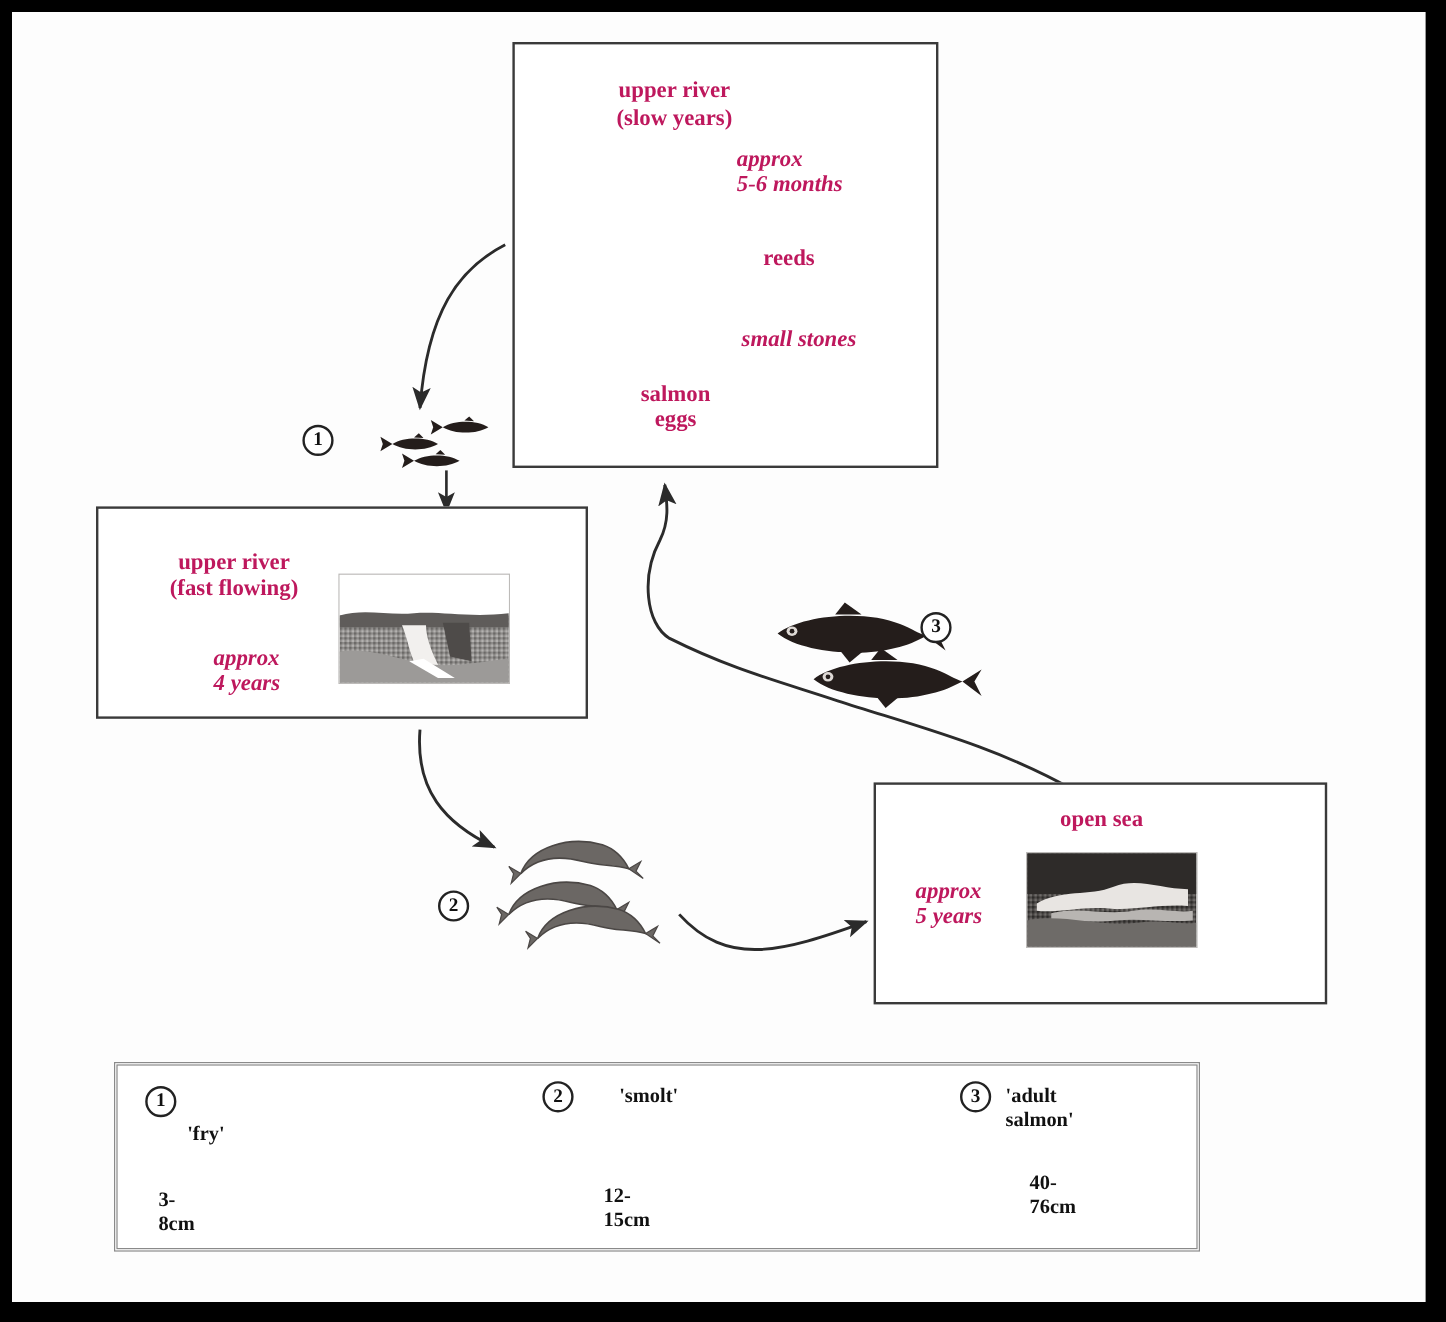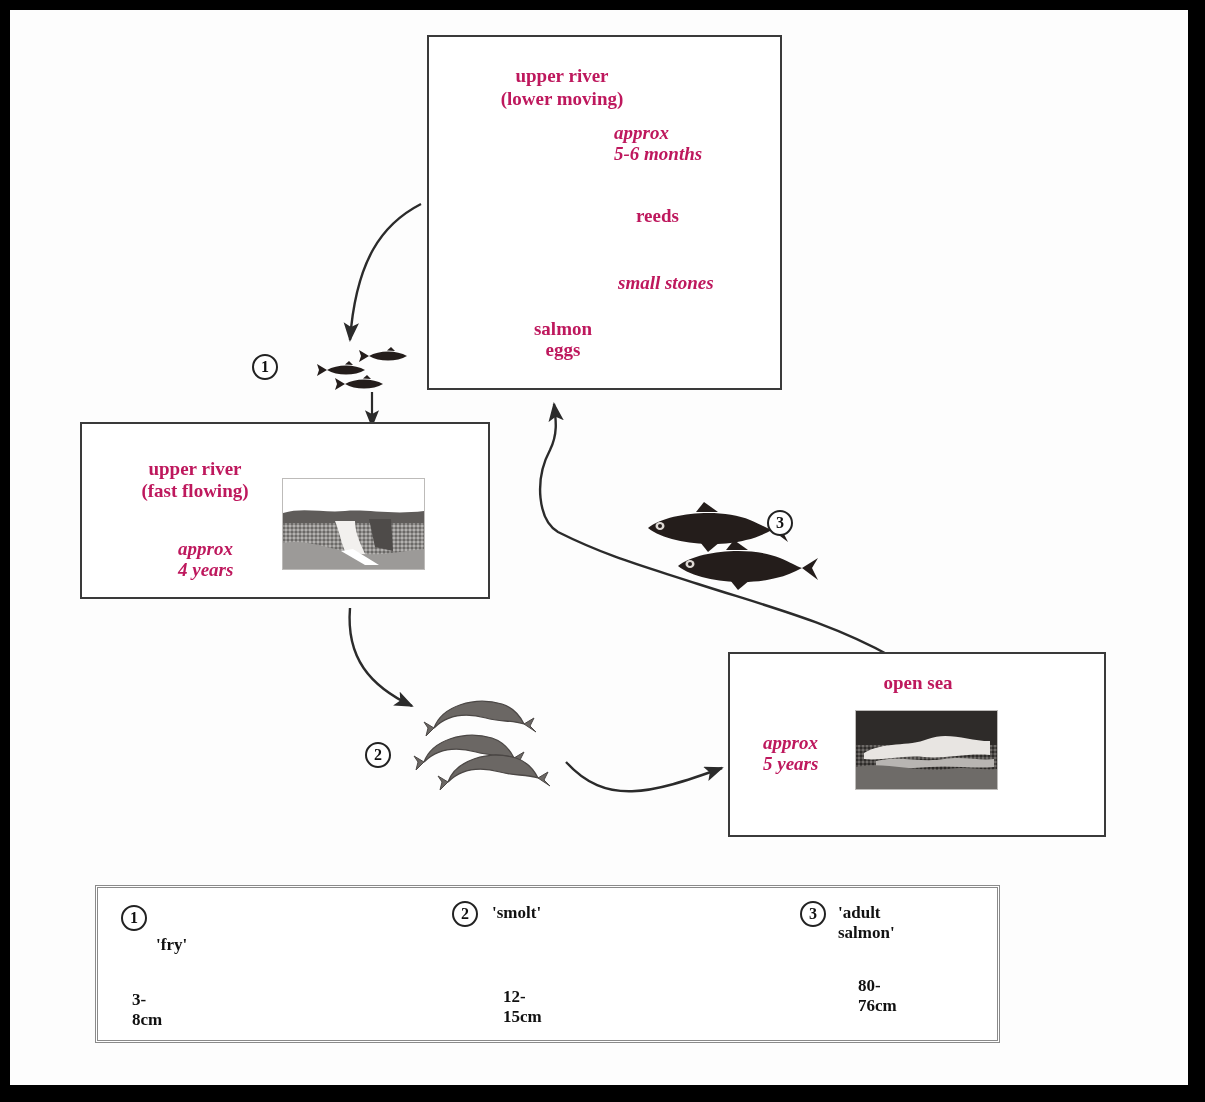--- a/index.html
+++ b/index.html
@@ -234,21 +234,21 @@
     <g stroke="#2b2b2b" stroke-width="2.4" fill="none" marker-start="url(#ah)">
       <path d="M800,977 L840,977"></path>
     </g>
     <g stroke="#2b2b2b" stroke-width="2.4" fill="none" marker-end="url(#ah)">
       <path d="M925,977 L962,977"></path>
     </g>
   </svg>
 
   <div class="box" style="left:417px;top:25px;width:355px;height:355px;"></div>
   <div class="lbl bold ctr" style="left:457px;top:55px;width:190px;font-size:19px;">upper river</div>
-  <div class="lbl bold ctr" style="left:457px;top:78px;width:190px;font-size:19px;">(lower moving)</div>
+  <div class="lbl bold ctr" style="left:457px;top:78px;width:190px;font-size:19px;">(slow years)</div>
   <div class="lbl ital" style="left:604px;top:112px;font-size:19px;">approx
 5-6 months</div>
   <div class="lbl bold" style="left:626px;top:195px;font-size:19px;">reeds</div>
   <div class="lbl bold" style="left:608px;top:262px;font-size:19px;font-style:italic;">small stones</div>
   <div class="lbl bold ctr" style="left:493px;top:308px;width:120px;font-size:19px;">salmon
 eggs</div>
 
   <div class="box" style="left:70px;top:412px;width:410px;height:177px;"></div>
   <div class="lbl bold ctr" style="left:110px;top:448px;width:150px;font-size:19px;">upper river</div>
   <div class="lbl bold ctr" style="left:105px;top:470px;width:160px;font-size:19px;">(fast flowing)</div>
@@ -287,23 +287,23 @@
   <div id="legendbox"></div>
 
   <div class="legitem">
     <div class="circnum" style="left:111px;top:895px;">1</div>
     <div class="legtitle" style="left:146px;top:925px;">'fry'</div>
     <div class="legsize" style="left:122px;top:980px;">3-8cm</div>
   </div>
 
   <div class="legitem">
     <div class="circnum" style="left:442px;top:891px;">2</div>
-    <div class="legtitle" style="left:482px;top:893px;">'smolt'</div>
+    <div class="legtitle" style="left:506px;top:893px;">'smolt'</div>
     <div class="legsize" style="left:451px;top:977px;margin-left:42px;">12-15cm</div>
   </div>
 
   <div class="legitem">
     <div class="circnum" style="left:790px;top:891px;">3</div>
     <div class="legtitle" style="left:828px;top:893px;">'adult salmon'</div>
-    <div class="legsize" style="left:848px;top:966px;">80-76cm</div>
+    <div class="legsize" style="left:848px;top:966px;">40-76cm</div>
   </div>
 
 </div>
 
 </body></html>

